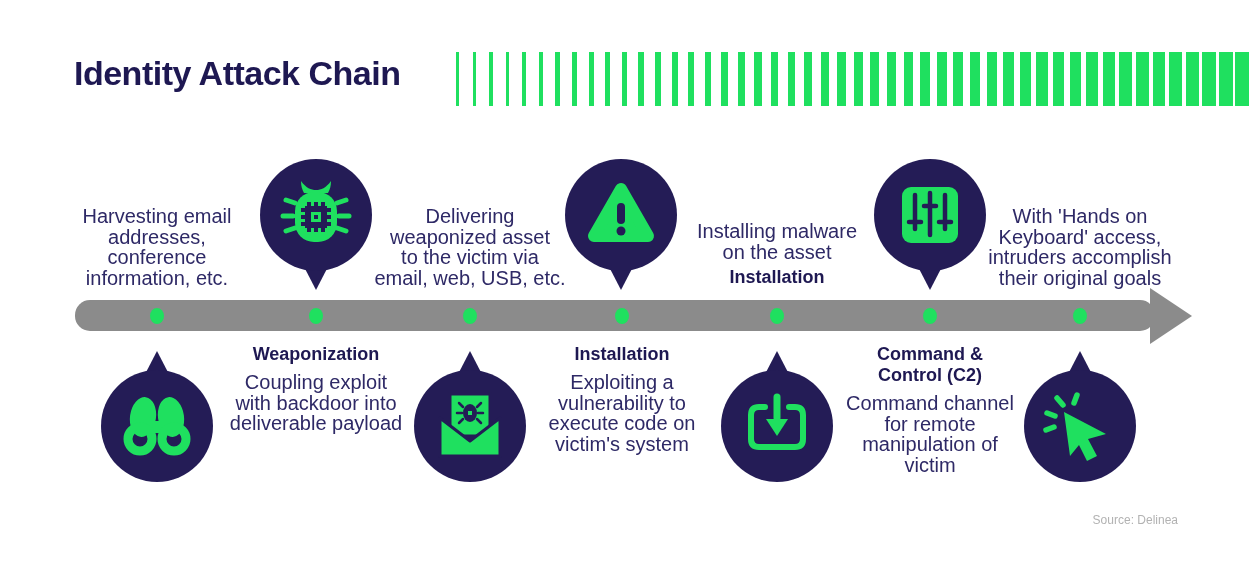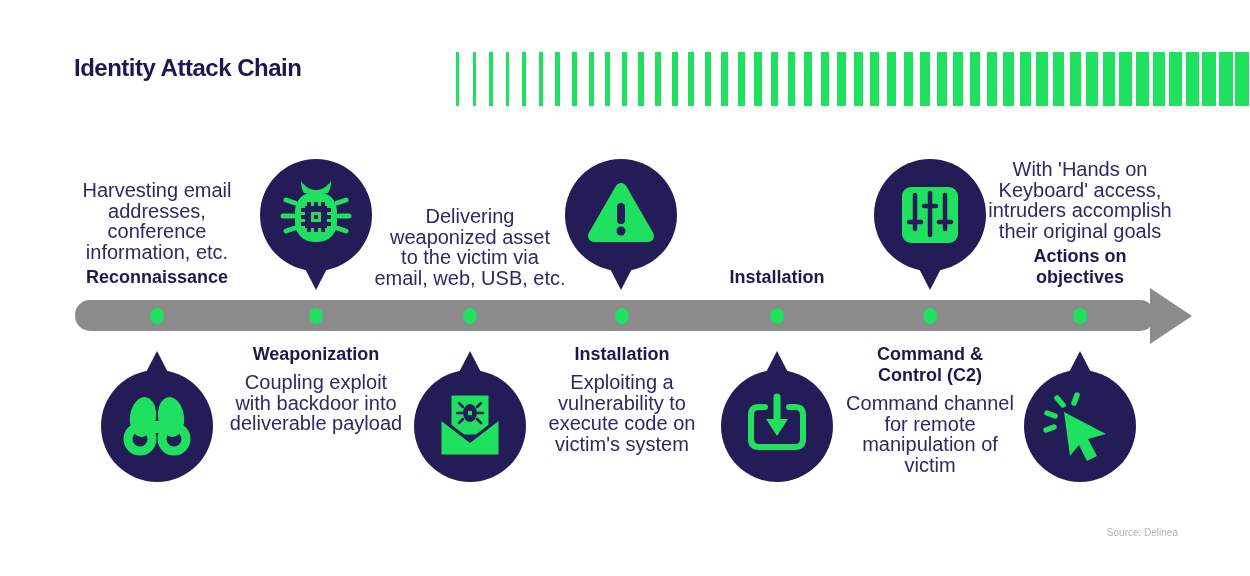--- a/index.html
+++ b/index.html
@@ -9,21 +9,21 @@
     --heading:#1E1852;
     --body:#2E2966;
     --source:#B2B2B2;
   }
   html,body{margin:0;padding:0;background:#fff;}
   .canvas{
     position:relative;width:1250px;height:576px;background:#ffffff;
     font-family:"Liberation Sans",sans-serif;overflow:hidden;
   }
   .page-title{
-    position:absolute;left:74px;top:54px;font-size:24px;font-weight:bold;
+    position:absolute;left:74px;top:54px;font-size:34px;font-weight:bold;
     color:var(--heading);letter-spacing:-0.5px;white-space:nowrap;
   }
   .bars{
     position:absolute;left:456px;top:52px;width:794px;height:54px;
     display:flex;align-items:stretch;overflow:hidden;
   }
   .bar{background:var(--green);flex:none;height:100%;}
   .timeline-bar{
     position:absolute;left:75px;top:300px;width:1080px;height:31px;
     background:var(--gray);border-radius:15px;
@@ -51,21 +51,21 @@
   .stage-text.above .name{margin-top:5px;}
   .stage-text.below .name{margin-bottom:7px;}
   .bubble{position:absolute;width:112px;height:132px;}
   .bubble.above{top:159px;}
   .bubble.below{top:350px;}
   .f-n{fill:var(--navy);}
   .f-g{fill:var(--green);}
   .s-g{stroke:var(--green);fill:none;}
   .s-n{stroke:var(--navy);fill:none;}
   .source{
-    position:absolute;right:72px;top:527px;font-size:10px;color:var(--source);
+    position:absolute;right:72px;top:513px;font-size:12px;color:var(--source);
   }
 </style>
 </head>
 <body>
 
 <div class="canvas">
 
   <div class="page-title">Identity Attack Chain</div>
 
   <div class="bars" id="bars">
@@ -130,21 +130,20 @@
       <div class="dot" style="left: 923px;"></div>
       <div class="dot" style="left: 1073px;"></div>
     </div>
 
   <div>
     <div class="stage-text above" style="left:67px;width:180px">
       <div class="desc">Harvesting email
 addresses,
 conference
 information, etc.</div>
-      <div class="name">Reconnaissance</div>
     </div>
     <div class="bubble below" style="left:101px">
       <svg width="112" height="132" viewBox="0 0 112 132">
         <path class="f-n" d="M40 32 L56 1 L72 32 Z"></path>
         <circle class="f-n" cx="56" cy="76" r="56"></circle>
         <g transform="translate(56,76)">
           <ellipse class="f-g" cx="-14" cy="-9" rx="13" ry="20" transform="rotate(8 -14 -9)"></ellipse>
           <ellipse class="f-g" cx="14" cy="-9" rx="13" ry="20" transform="rotate(-8 14 -9)"></ellipse>
           <rect class="f-g" x="-7" y="-5" width="14" height="12"></rect>
           <circle class="s-g" cx="-17" cy="13" r="12" stroke-width="9"></circle>
@@ -243,20 +242,22 @@
       <div class="name">Installation</div>
       <div class="desc">Exploiting a
 vulnerability to
 execute code on
 victim's system</div>
     </div>
   </div>
 
   <div>
     <div class="stage-text above" style="left:687px;width:180px">
+      <div class="desc">Installing malware
+on the asset</div>
       <div class="name">Installation</div>
     </div>
     <div class="bubble below" style="left:721px">
       <svg width="112" height="132" viewBox="0 0 112 132">
         <path class="f-n" d="M40 32 L56 1 L72 32 Z"></path>
         <circle class="f-n" cx="56" cy="76" r="56"></circle>
         <g transform="translate(56,76)">
           <path class="s-g" stroke-width="6" stroke-linecap="round" d="M-12 -19 L-18 -19 Q-26 -19 -26 -11 L-26 13 Q-26 21 -18 21 L18 21 Q26 21 26 13 L26 -11 Q26 -19 18 -19 L12 -19"></path>
           <path class="s-g" stroke-width="7" stroke-linecap="round" d="M0 -29 L0 -8"></path>
           <path class="f-g" d="M-11 -7 L11 -7 L0 10 Z"></path>
@@ -292,22 +293,20 @@
 victim</div>
     </div>
   </div>
 
   <div>
     <div class="stage-text above" style="left:985px;width:190px">
       <div class="desc">With 'Hands on
 Keyboard' access,
 intruders accomplish
 their original goals</div>
-      <div class="name">Actions on
-objectives</div>
     </div>
     <div class="bubble below" style="left:1024px">
       <svg width="112" height="132" viewBox="0 0 112 132">
         <path class="f-n" d="M40 32 L56 1 L72 32 Z"></path>
         <circle class="f-n" cx="56" cy="76" r="56"></circle>
         <g transform="translate(56,76)">
           <path class="f-g" d="M-16 -14 L26 8 L8 13 L17 30 L7 35 L-1 19 L-10 30 Z"></path>
           <g class="s-g" stroke-width="5.5" stroke-linecap="round">
             <path d="M-6 -23 L-3 -31"></path>
             <path d="M-17 -21 L-23 -28"></path>

